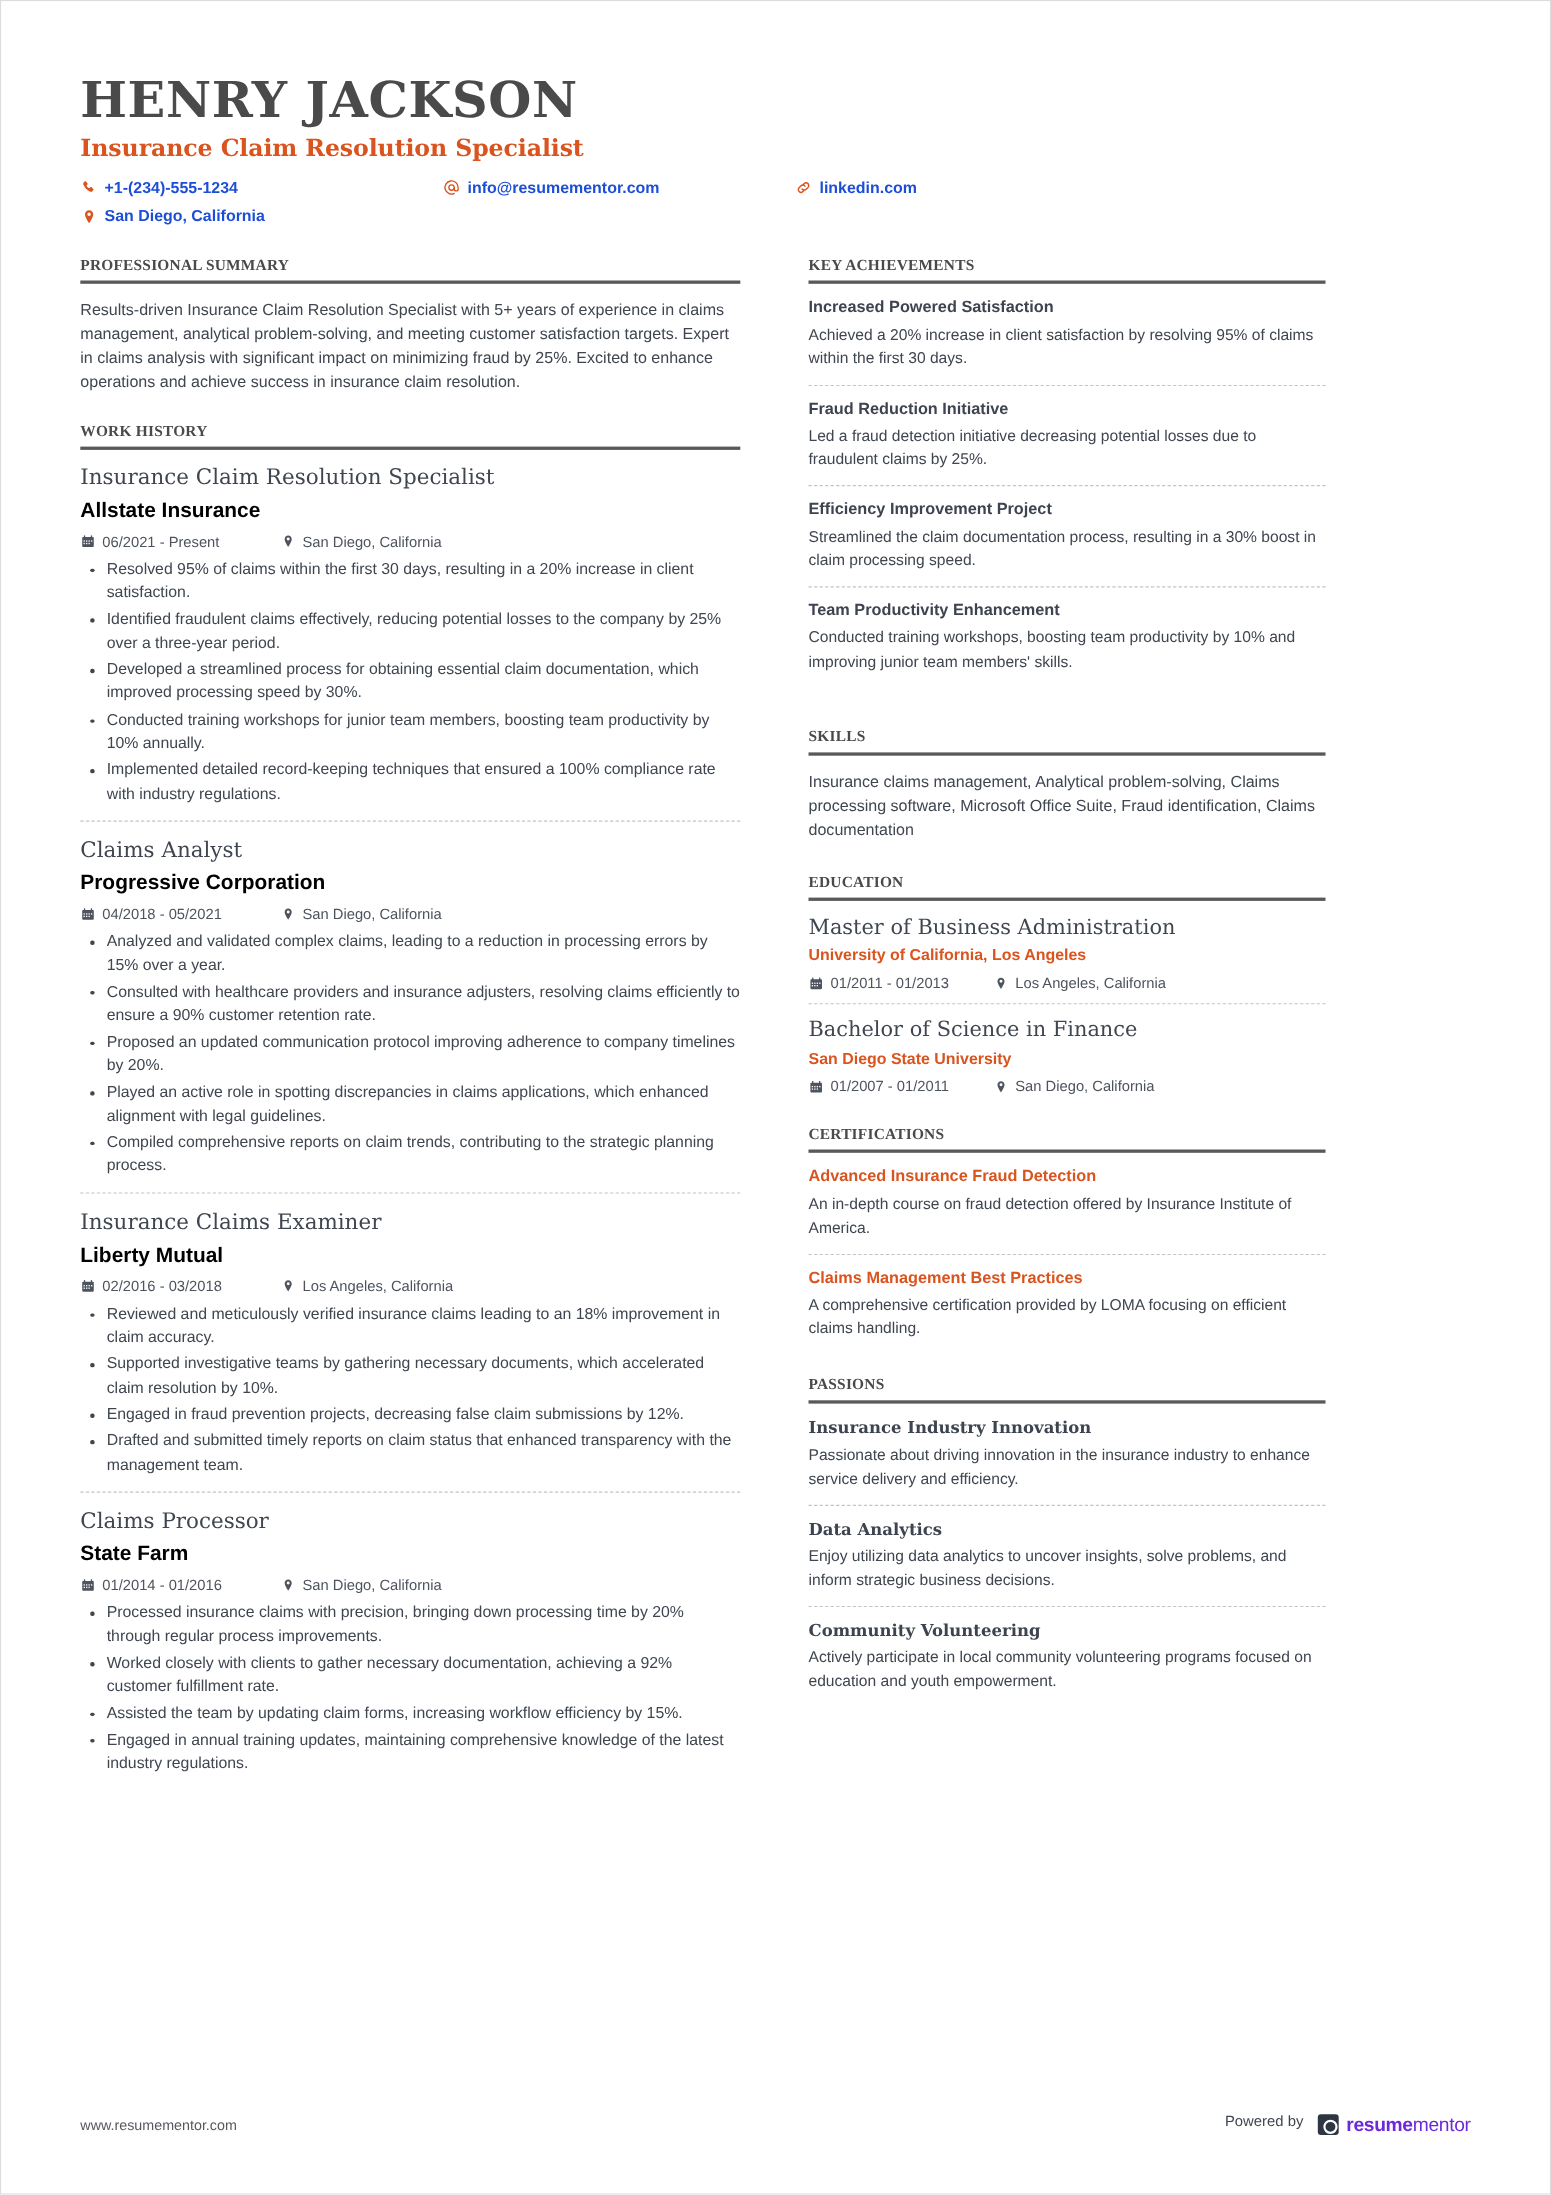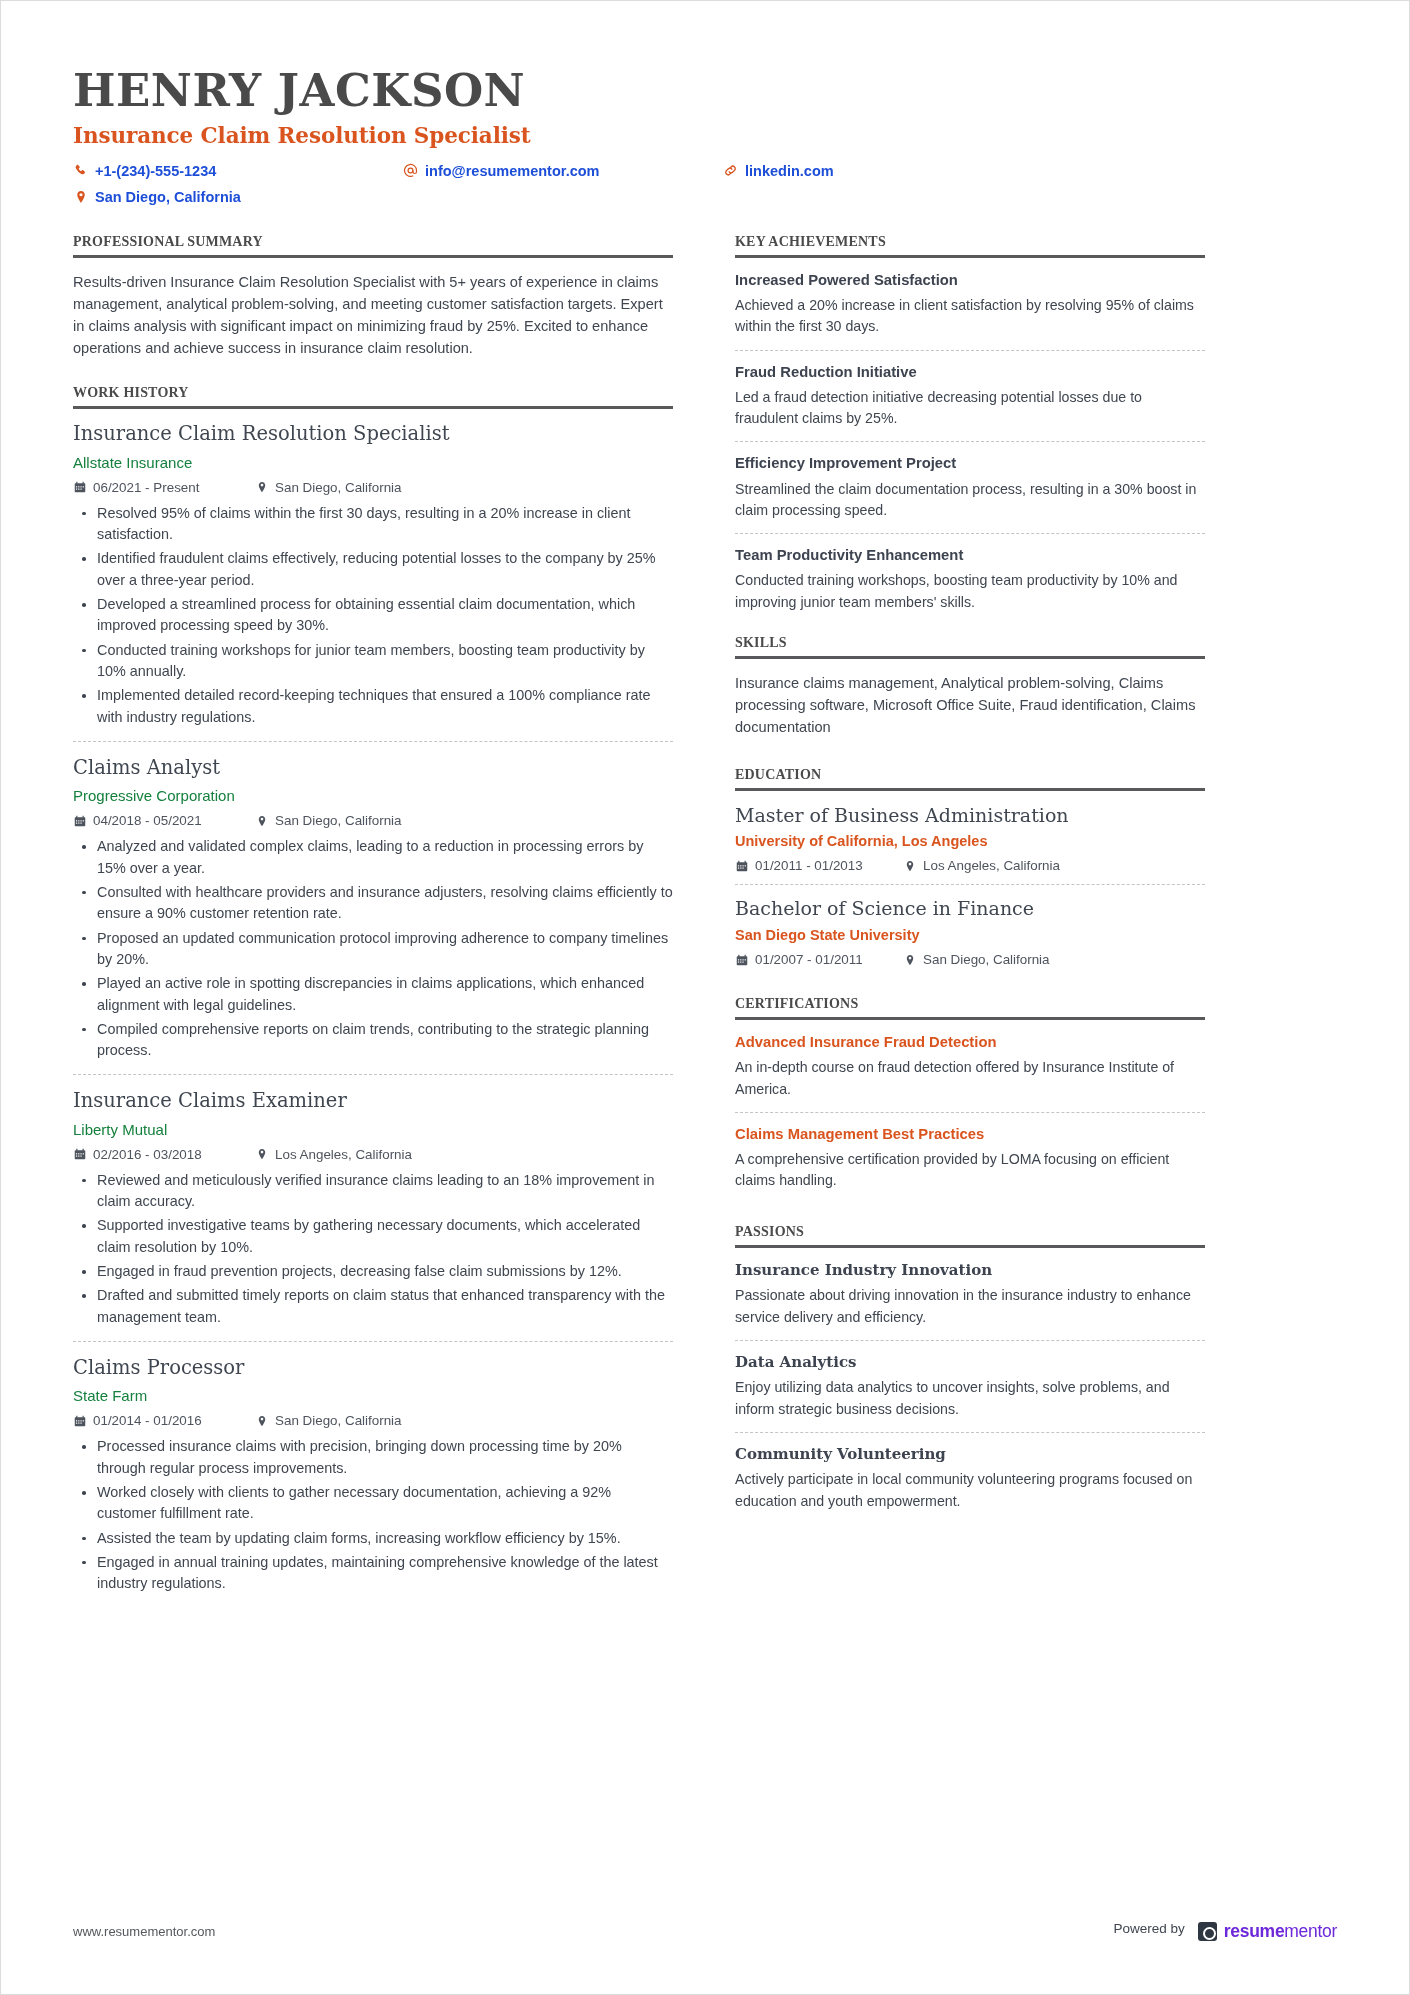--- a/index.html
+++ b/index.html
@@ -98,23 +98,23 @@
   
   .entry { padding-bottom: 13px; }
   .entry + .entry { border-top: 1px dashed #c4c4c4; padding-top: 14px; }
   .entry-title {
     font-family: "DejaVu Serif", serif;
     font-size: 19.5px;
     color: #3f4650;
     line-height: 1.25;
   }
   .entry-org {
-    font-size: 15px;
-    font-weight: 400;
-    color: #15803d;
+    font-size: 19px;
+    font-weight: 700;
+    color: #000000;
     margin-top: 7px;
   }
   .entry-meta {
     display: flex;
     align-items: center;
     margin-top: 9px;
     font-size: 13.4px;
     color: #4e545e;
   }
   .meta-date { display:flex; align-items:center; gap:7px; width: 182px; }
@@ -449,21 +449,21 @@
                 <div class="rb-head ">Efficiency Improvement Project</div>
                 <div class="rb-text">Streamlined the claim documentation process, resulting in a 30% boost in claim processing speed.</div>
               </div>
               <div class="rblock">
                 <div class="rb-head ">Team Productivity Enhancement</div>
                 <div class="rb-text">Conducted training workshops, boosting team productivity by 10% and improving junior team members' skills.</div>
               </div>
             </div>
         </div>
 
-        <div class="sec" style="margin-top:10px;">
+        <div class="sec" style="margin-top:38px;">
           <div class="sec-title">SKILLS</div>
           <div class="sec-body">
             <div class="para">Insurance claims management, Analytical problem-solving, Claims processing software, Microsoft Office Suite, Fraud identification, Claims documentation</div>
           </div>
         </div>
 
         <div class="sec" style="margin-top:28px;">
           <div class="sec-title">EDUCATION</div>
           <div class="sec-body" id="education-list">
               <div class="edu">

